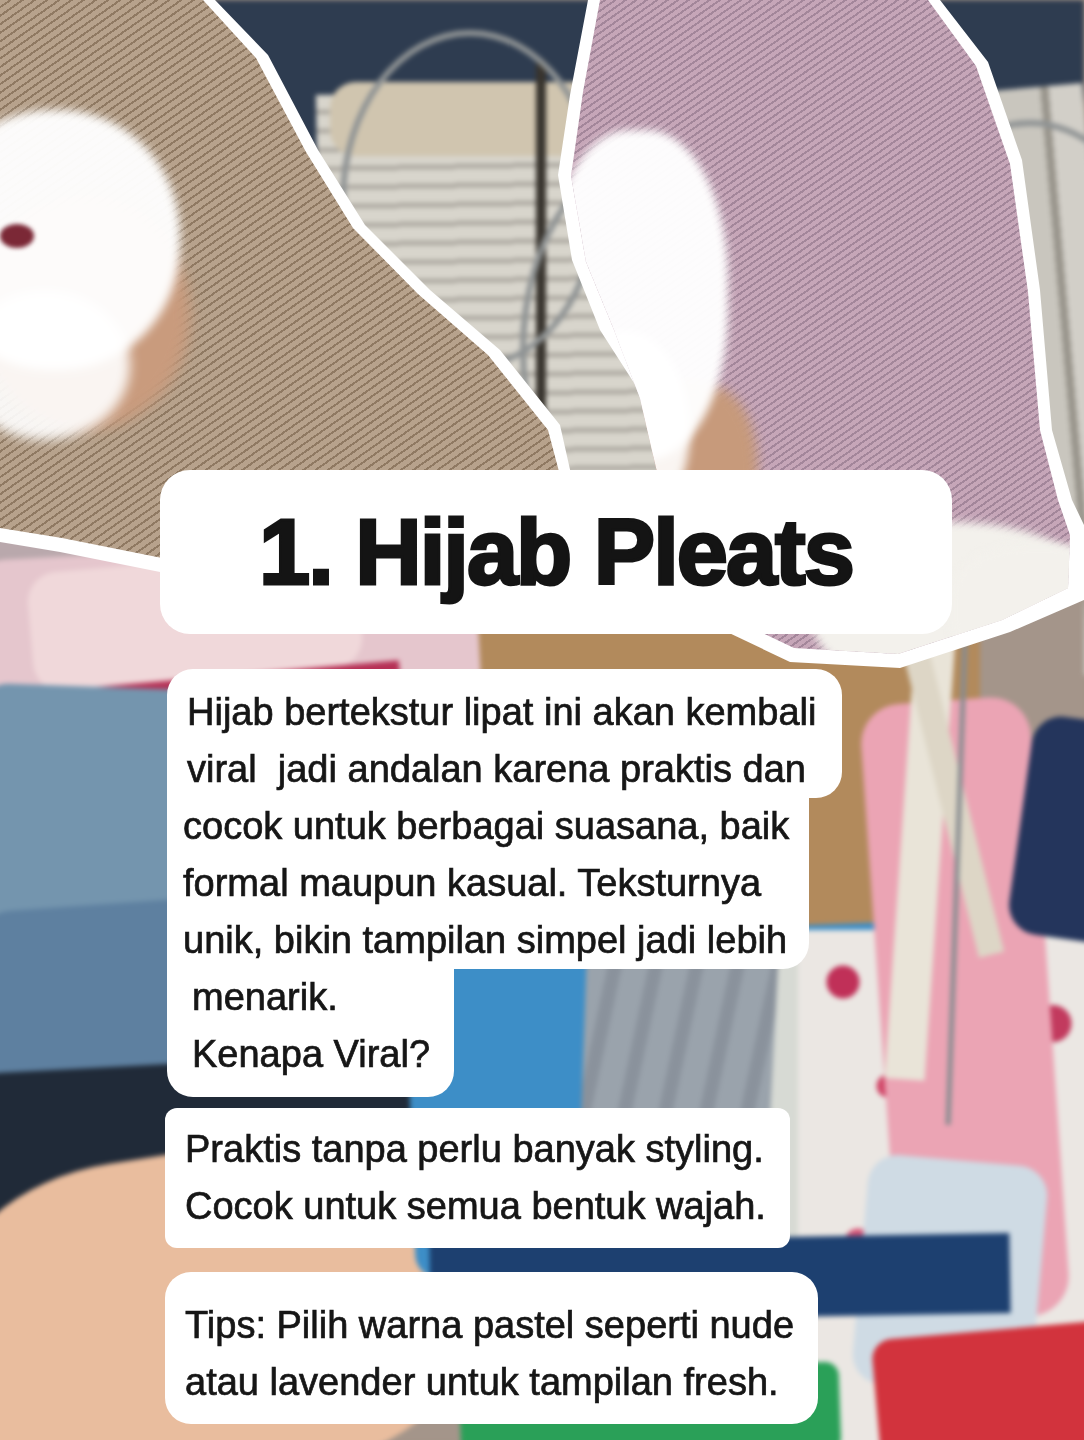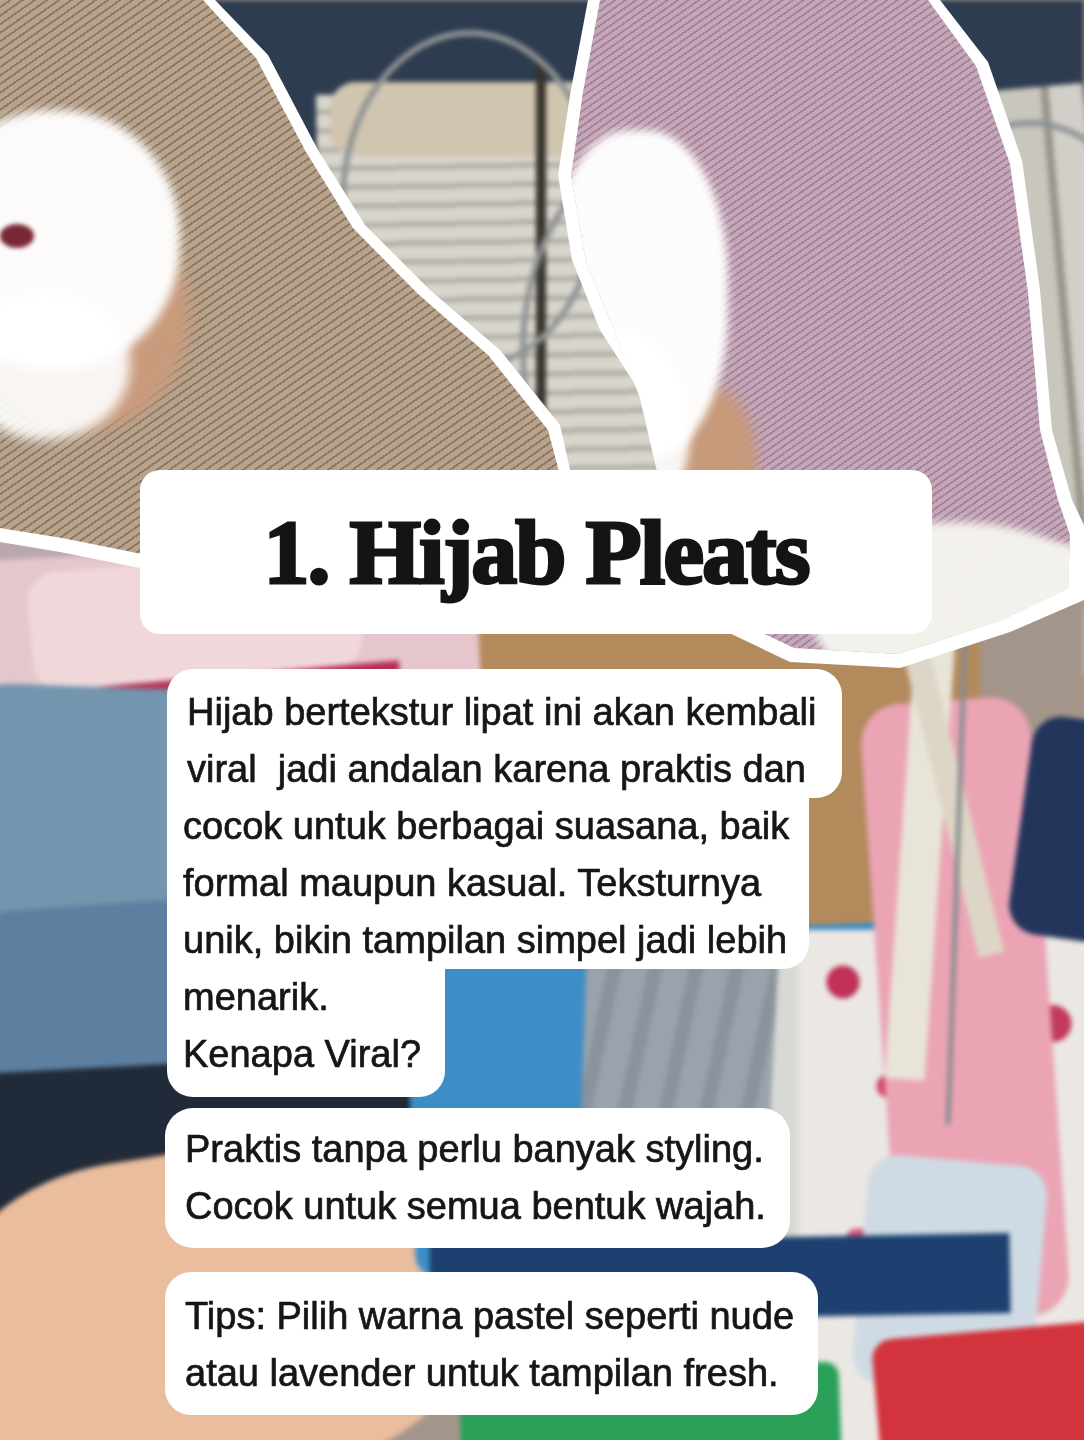--- a/index.html
+++ b/index.html
@@ -35,35 +35,35 @@
   
   .watermark{
     left:360px;top:392px;width:480px;text-align:center;
     font-family:"Liberation Serif",serif;font-style:italic;font-weight:bold;
     font-size:46px;color:#151515;letter-spacing:1px;
     text-shadow:-3px -3px 0 #fff,3px -3px 0 #fff,-3px 3px 0 #fff,3px 3px 0 #fff,
       0 -4px 0 #fff,0 4px 0 #fff,-4px 0 0 #fff,4px 0 0 #fff,0 0 8px #fff;}
 
   
   .title-card{
-    left:140px;top:470px;width:792px;height:164px;background:#fff;border-radius:20px;
-    display:flex;align-items:center;justify-content:center;font-family:Liberation Serif, serif;}
+    left:160px;top:470px;width:792px;height:164px;background:#fff;border-radius:30px;
+    display:flex;align-items:center;justify-content:center;}
   .title-card span{
     position:static;font-size:92px;font-weight:bold;letter-spacing:-2px;color:#141414;
     -webkit-text-stroke:3px #141414;}
 
   
   .card{
     background:#fff;color:#161616;font-size:38px;line-height:57px;
     white-space:pre-wrap;width:max-content;-webkit-text-stroke:.7px #161616;}
   .seg-a{left:167px;top:669px;padding:15px 26px 0 20px;border-radius:26px 26px 26px 0;}
   .seg-b{left:167px;top:798px;padding:0 20px 0 16px;border-radius:0 0 26px 0;}
-  .seg-c{left:167px;top:969px;padding:0 24px 14px 16px;border-radius:0 0 26px 26px;}
-  .card-2{left:165px;top:1108px;padding:13px 24px 13px 20px;border-radius:28px;}
-  .card-3{left:165px;top:1272px;padding:16px 24px 13px 20px;border-radius:26px;}
+  .seg-c{left:167px;top:969px;padding:0 24px 14px 25px;border-radius:0 0 26px 26px;}
+  .card-2{left:165px;top:1108px;padding:13px 24px 13px 20px;border-radius:12px;}
+  .card-3{left:165px;top:1272px;padding:25px 24px 13px 20px;border-radius:26px;}
 </style>
 </head>
 <body>
 
 <div class="canvas">
 
   <div class="bg">
     <div style="left:0;top:0;width:1084px;height:250px;background:#2e3c50;"></div>
     <div class="slats" style="left:320px;top:90px;width:560px;height:480px;transform:rotate(-1deg);"></div>
     <div style="left:330px;top:82px;width:550px;height:74px;background:#d0c5af;border-radius:26px;"></div>

